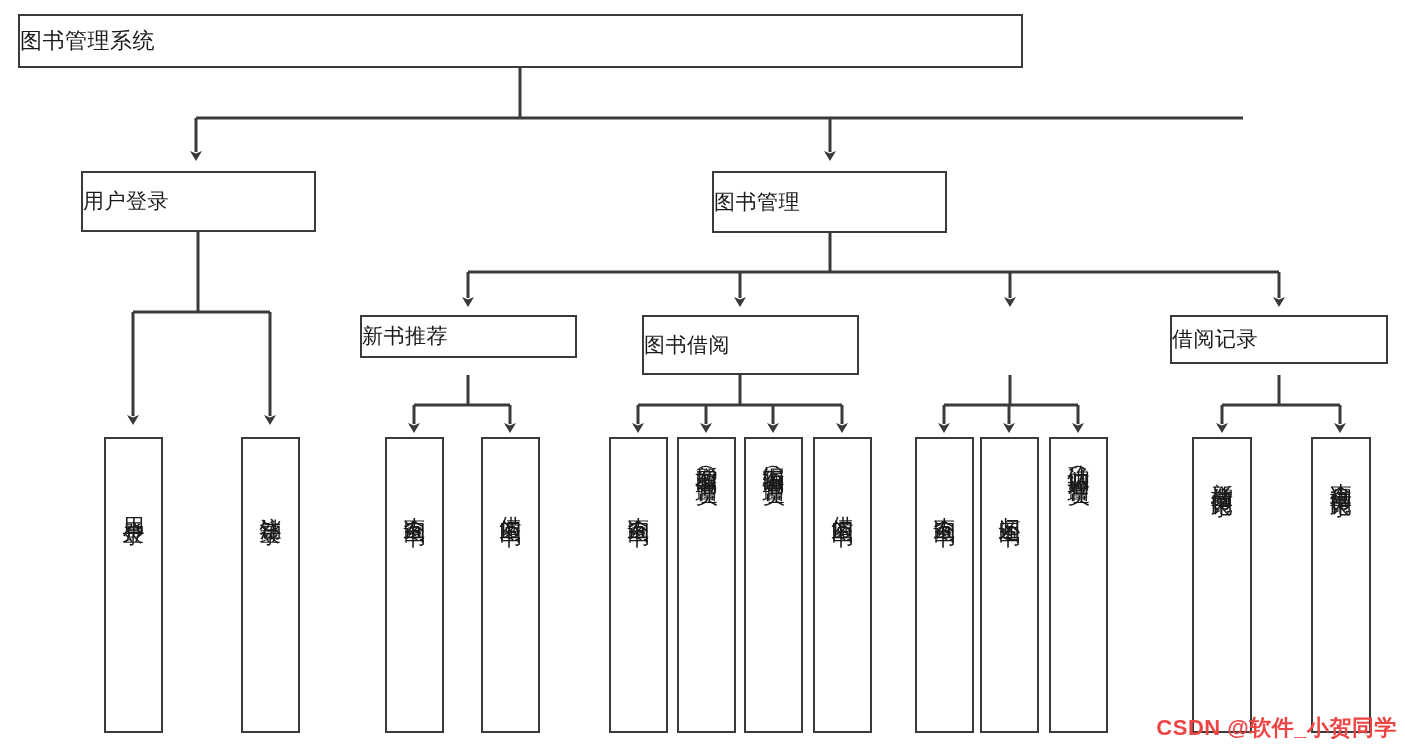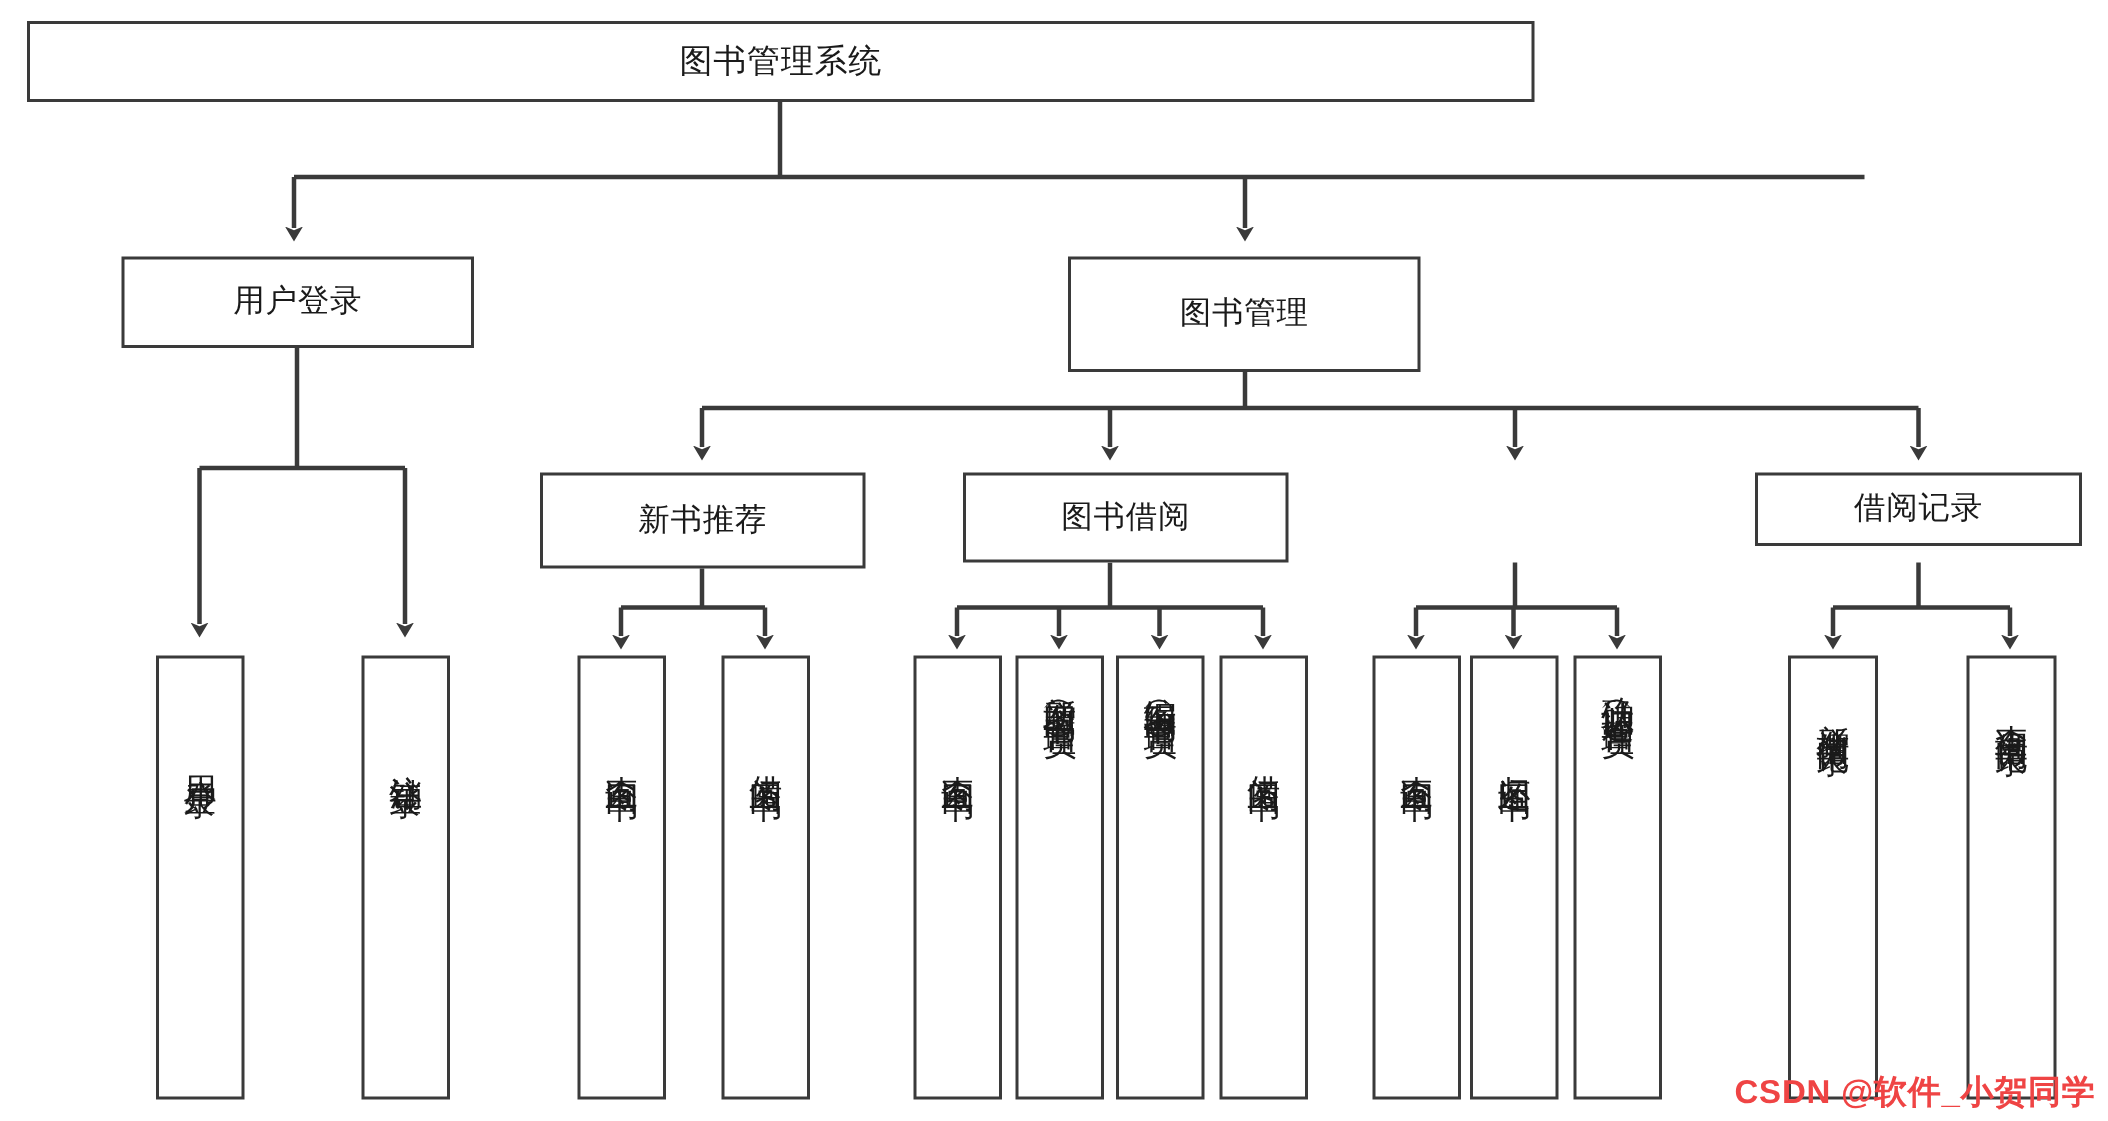--- a/index.html
+++ b/index.html
@@ -25,21 +25,21 @@
     height: 747px;
     pointer-events: none;
   }
   .node {
     position: absolute;
     box-sizing: border-box;
     background: #ffffff;
     border: 2px solid #3a3a3a;
     display: flex;
     align-items: center;
-    justify-content: center;
+    justify-content: flex-start;
     color: #1a1a1a;
   }
   .node .lbl {
     display: block;
     text-align: center;
     line-height: 1.16;
     letter-spacing: 0.5px;
   }
   .node.horiz .lbl {
     writing-mode: horizontal-tb;
@@ -125,25 +125,25 @@
     </g>
   </svg>
 
   <div class="node horiz root" style="left:18px; top:14px; width:1005px; height:54px;">
     <span class="lbl">图书管理系统</span>
   </div>
 
   <div class="node horiz" style="left:81px; top:171px; width:235px; height:61px;">
     <span class="lbl">用户登录</span>
   </div>
-  <div class="node horiz" style="left:712px; top:171px; width:235px; height:77px;">
+  <div class="node horiz" style="left:712px; top:171px; width:235px; height:62px;">
     <span class="lbl">图书管理</span>
   </div>
 
-  <div class="node horiz" style="left:360px; top:315px; width:217px; height:64px;">
+  <div class="node horiz" style="left:360px; top:315px; width:217px; height:43px;">
     <span class="lbl">新书推荐</span>
   </div>
   <div class="node horiz" style="left:632px; top:315px; width:217px; height:60px;margin-left:10px;">
     <span class="lbl">图书借阅</span>
   </div>
   <div class="node horiz" style="left:1170px; top:315px; width:218px; height:49px;">
     <span class="lbl">借阅记录</span>
   </div>
 
   <div class="node vert" style="left:104px; top:437px; width:59px; height:296px; padding-top:60px;">

